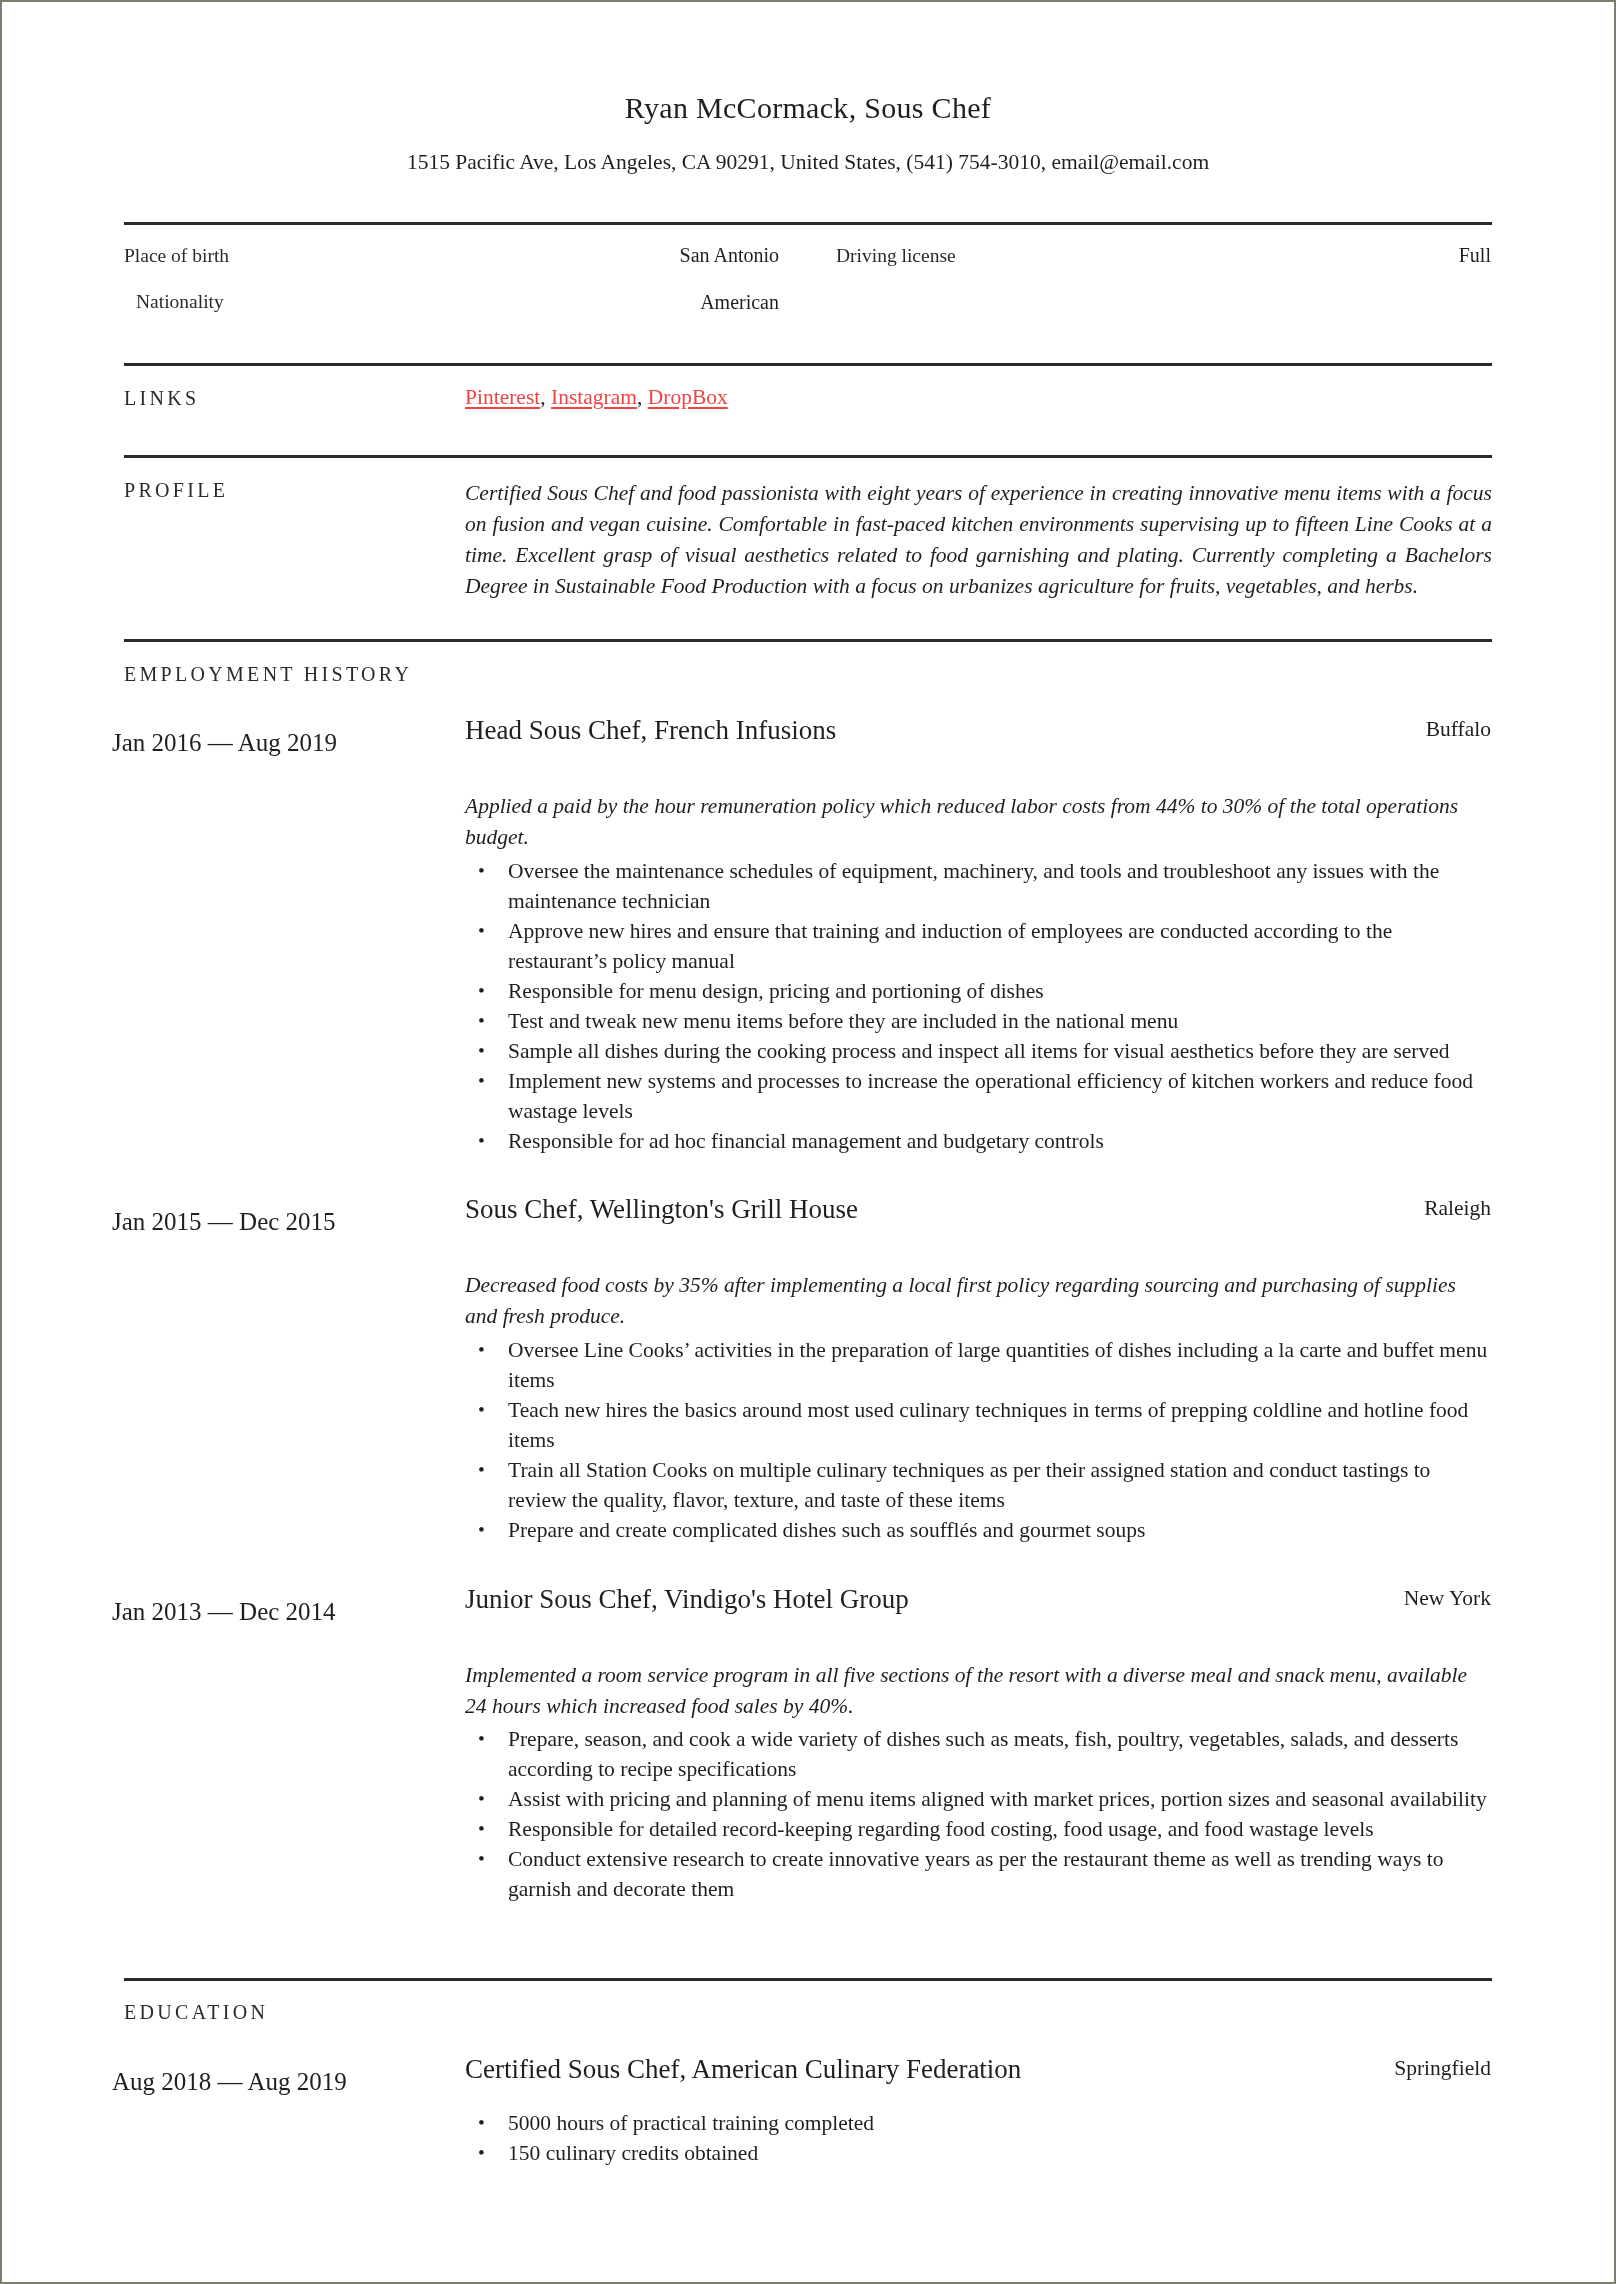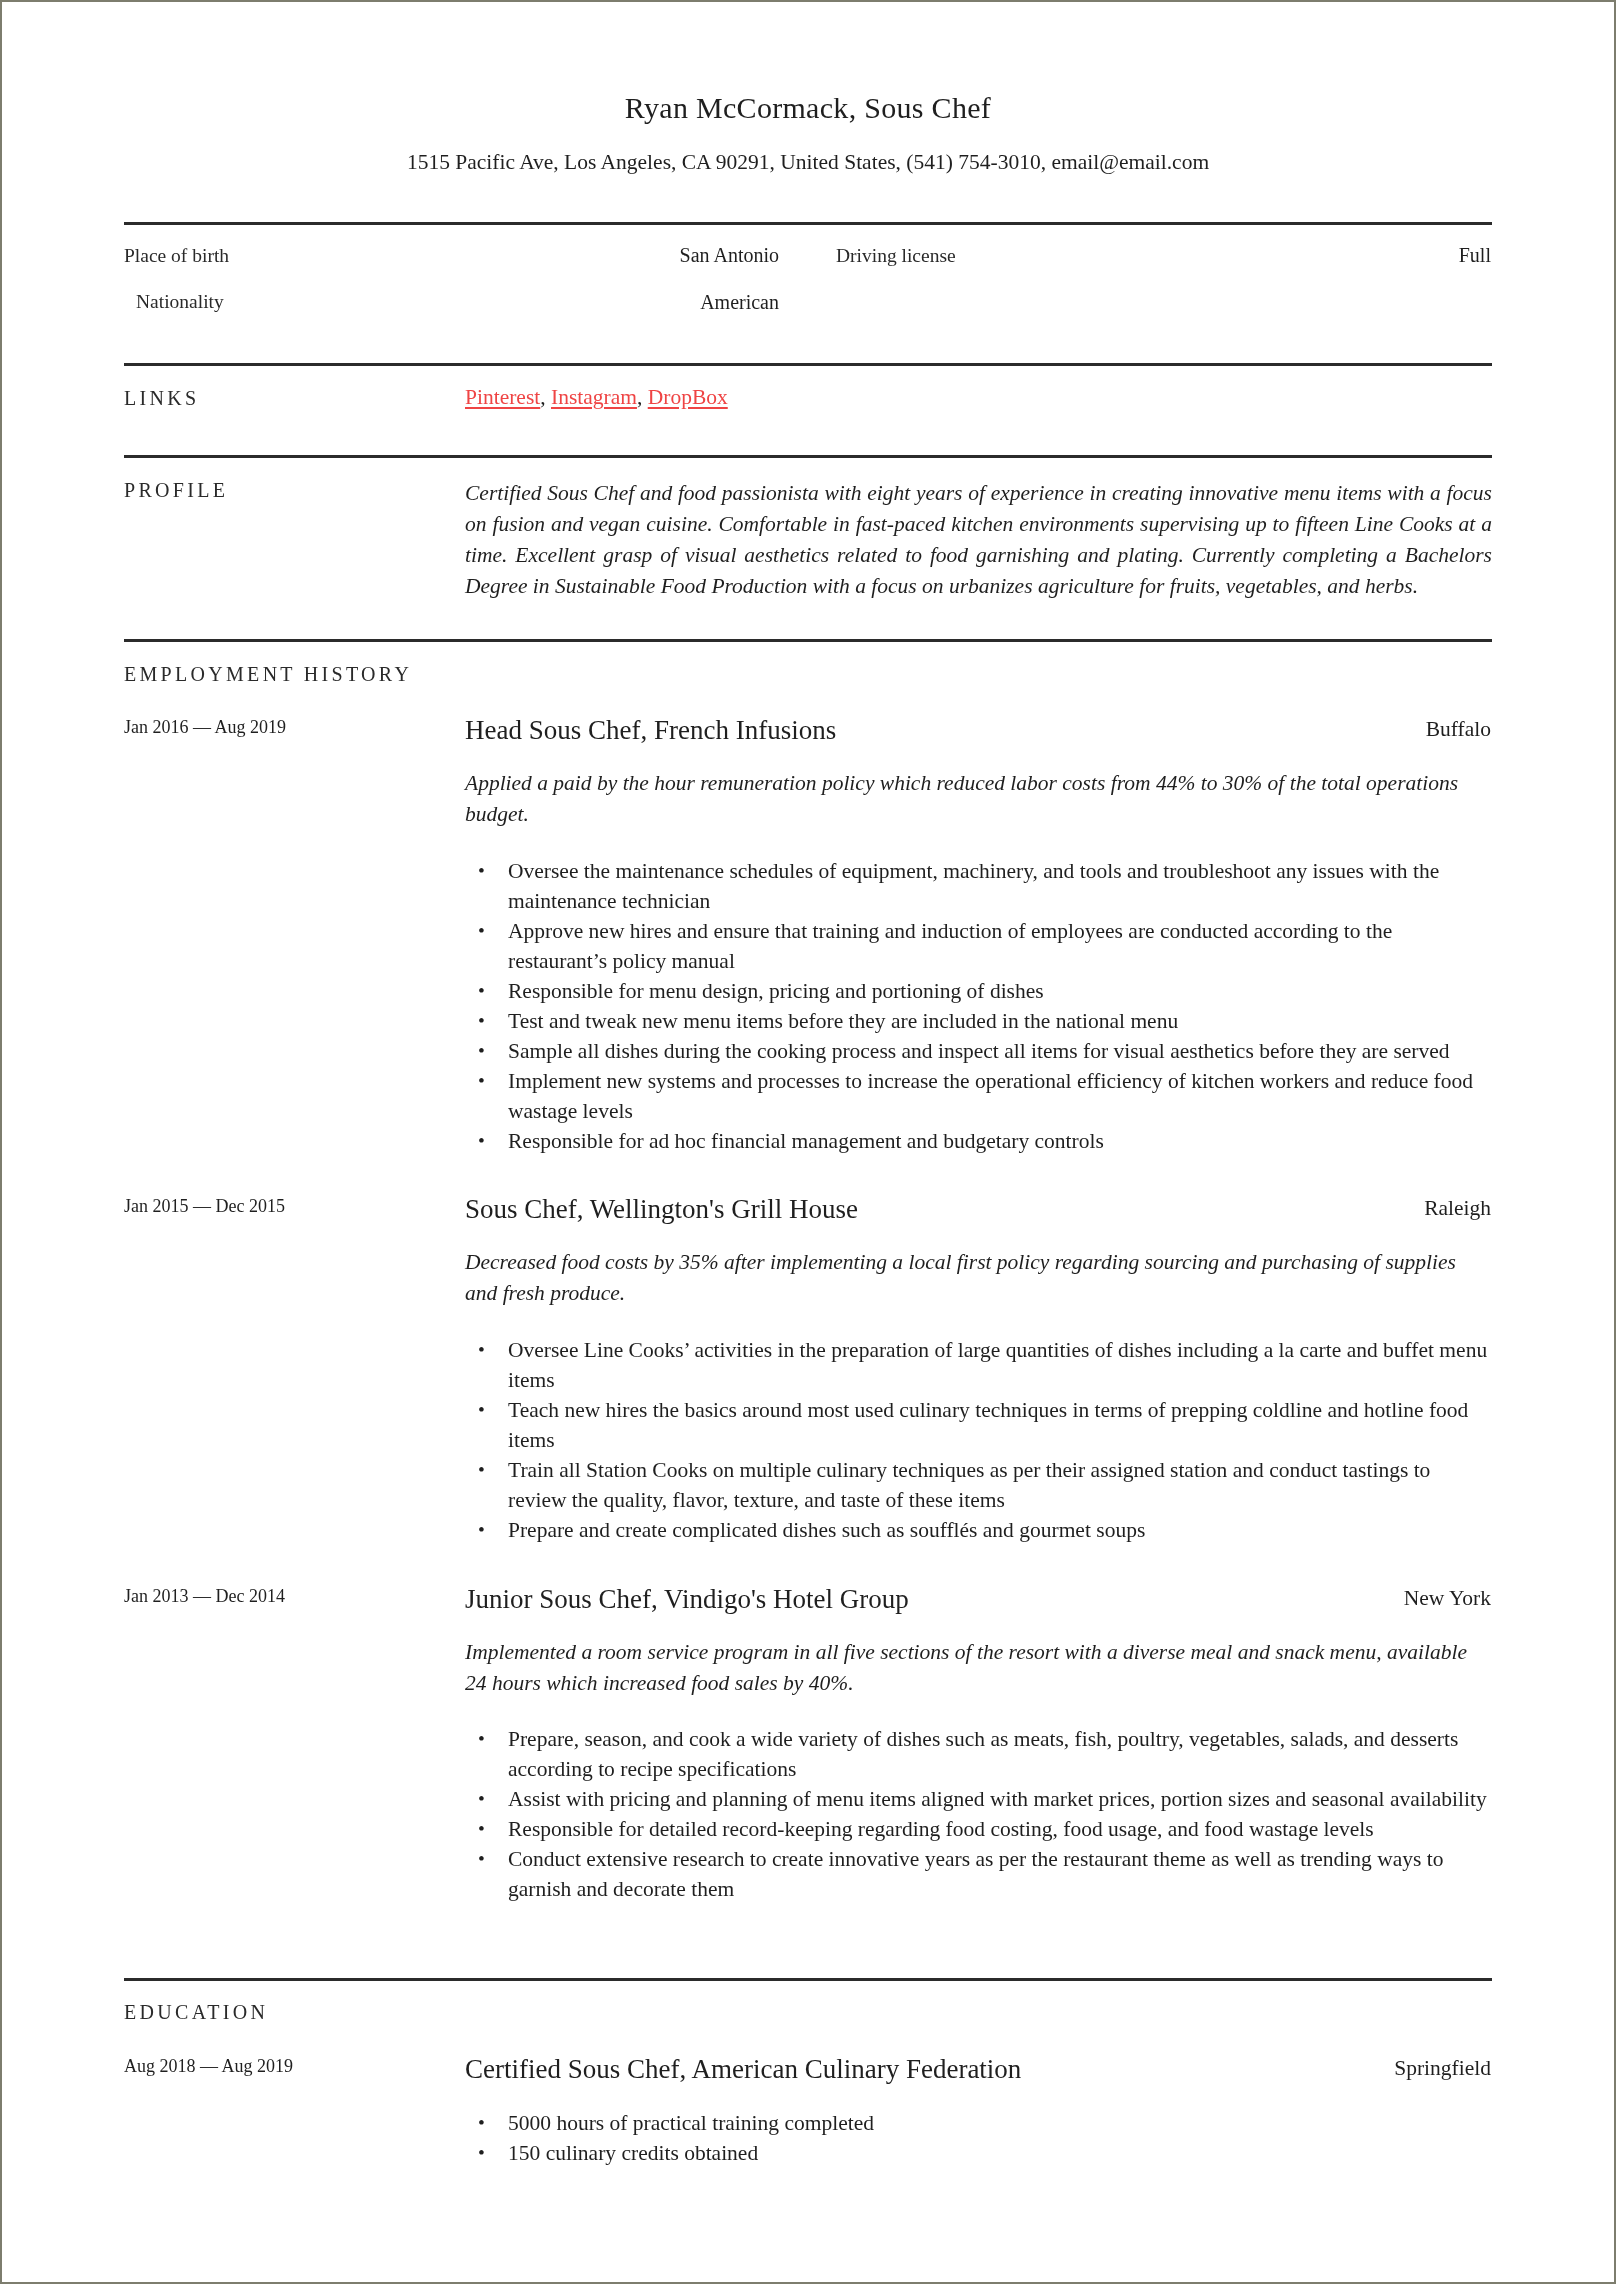--- a/index.html
+++ b/index.html
@@ -9,24 +9,24 @@
            border:2px solid #7d7d6e; }
   .abs { position:absolute; }
   .name { left:0; width:1616px; top:91px; text-align:center; font-size:30px; font-weight:normal; letter-spacing:0.3px; }
   .contact { left:0; width:1616px; top:150px; text-align:center; font-size:21.5px; }
   .rule { position:absolute; left:124px; width:1368px; height:3.3px; background:#2b2b2b; }
   .lbl { font-size:19.5px; color:#2a2a2a; }
   .val { font-size:20px; text-align:right; }
   .sec { font-size:20px; letter-spacing:3.3px; color:#2a2a2a; }
   .links a { color:#ef4444; text-decoration:underline; text-underline-offset:3.3px; font-size:21.5px; }
   .profile { left:465px; top:478px; width:1027px; font-size:21.5px; font-style:italic; line-height:31px; text-align:justify; }
-  .date { left:124px; font-size:18px; }
+  .date { left:112px; font-size:25px;margin-top:12px; }
   .jtitle { left:465px; font-size:27px; }
   .loc { right:125px; font-size:21.5px; text-align:right; }
-  .summary { left:465px; width:1027px; font-size:21.5px; font-style:italic; line-height:31px; }
+  .summary { left:465px; width:1027px; font-size:21.5px; font-style:italic; line-height:31px;margin-top:23px; }
   ul.bul { position:absolute; left:465px; width:1027px; margin:0; padding:0 0 0 43px; box-sizing:border-box; list-style:none; font-size:21.5px; line-height:30px; }
   ul.bul li { position:relative; }
   ul.bul li::before { content:"•"; position:absolute; left:-30px; top:0; font-size:19.5px; }
 </style>
 </head>
 <body>
 
 <div class="frame"></div>
 
 <div class="abs name">Ryan McCormack, Sous Chef</div>

